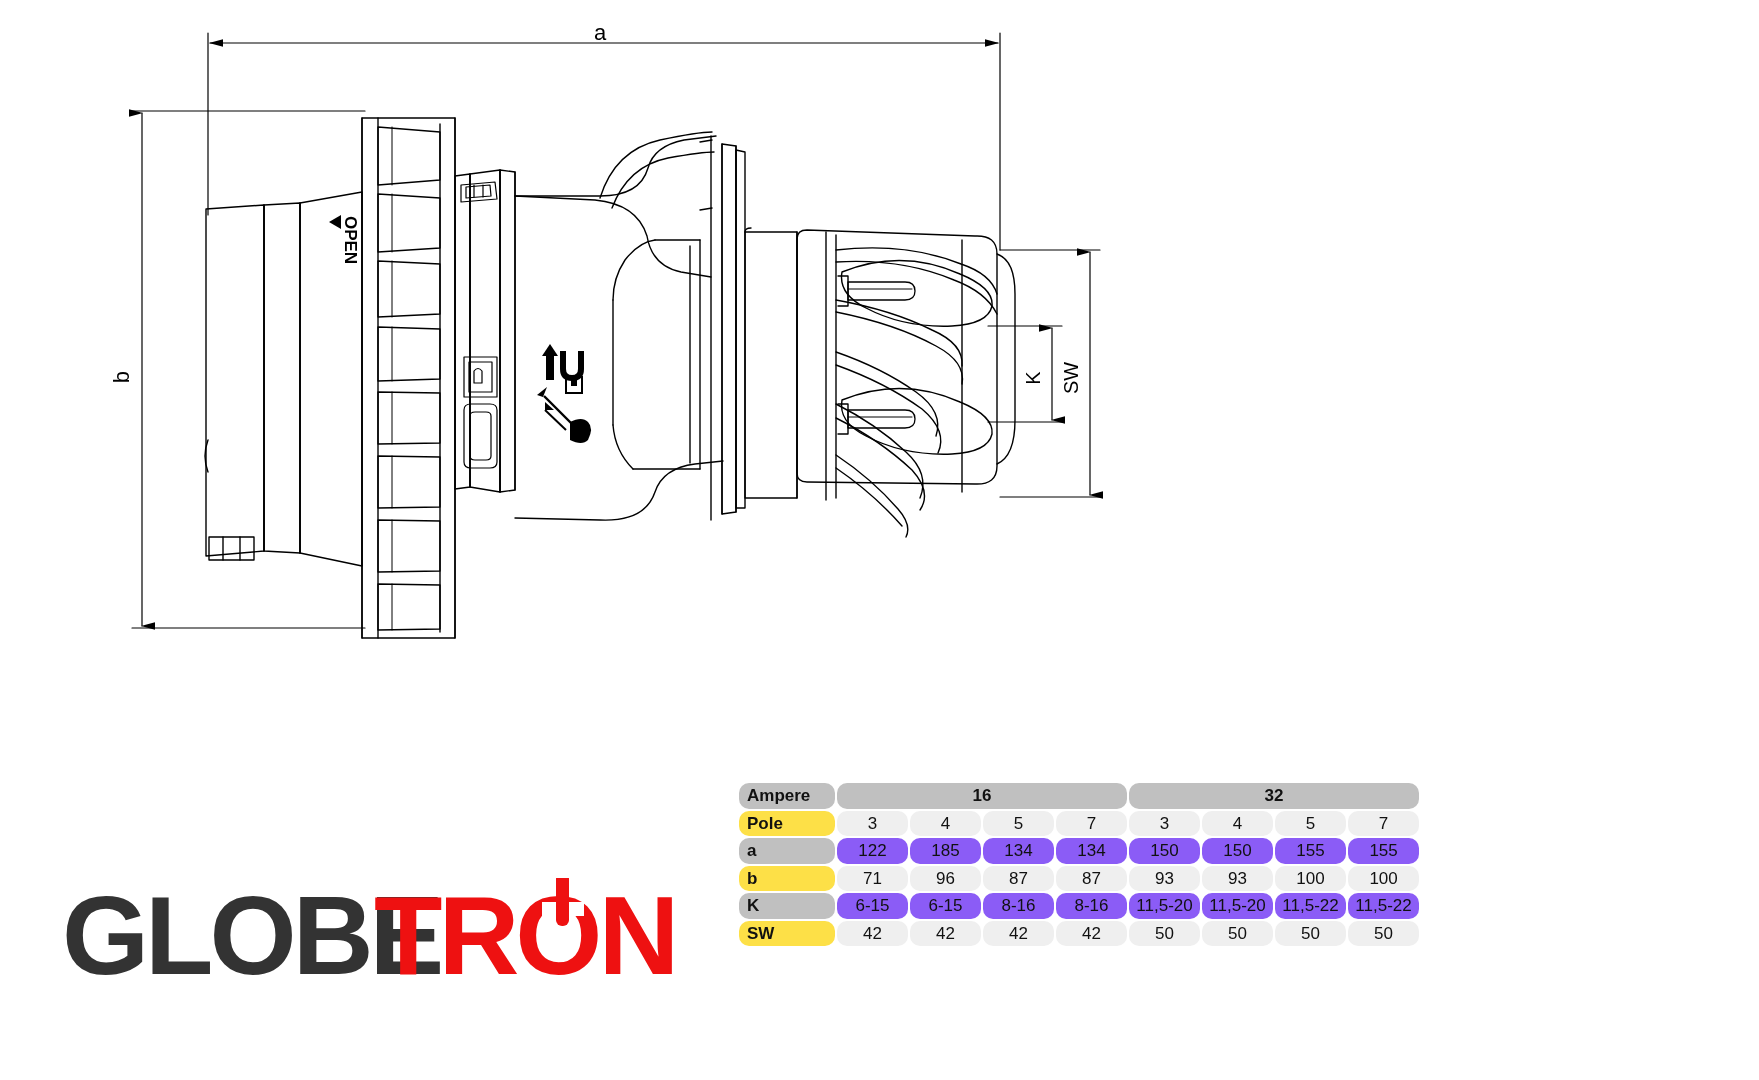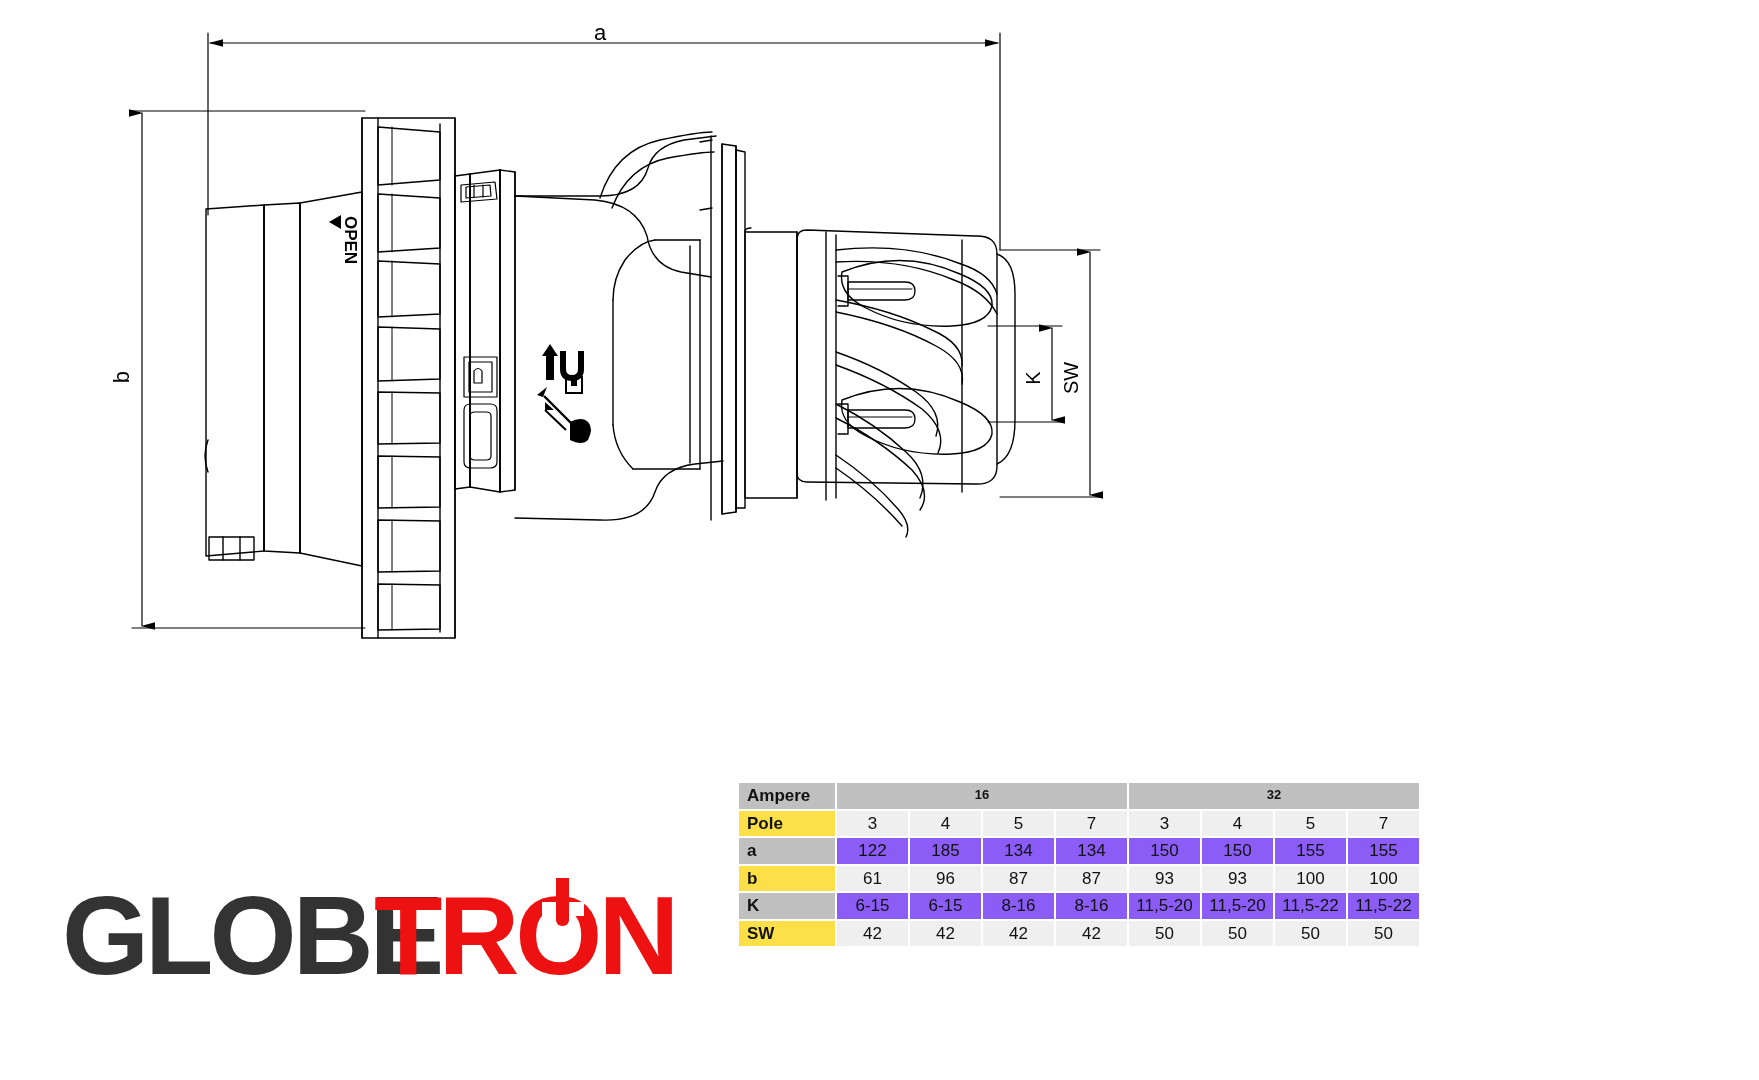--- a/index.html
+++ b/index.html
@@ -51,41 +51,42 @@
     table-layout: fixed;
   }
   table.spec td, table.spec th {
     padding: 3px 4px;
     text-align: center;
     vertical-align: middle;
     height: 18px;
     line-height: 1.15;
     color: #111;
     font-weight: normal;
+    border-radius: 10px;
   }
   
   table.spec .rowlab {
     text-align: left;
     padding-left: 8px;
     font-weight: bold;
     width: 96px;
   }
   
   tr.shade td { background: #8b5cf6; }
   tr.light td { background: #efefef; }
 
   tr.shade td.rowlab { background: #c0c0c0; }
   tr.light td.rowlab { background: #fde047; }
 
   
   tr.hdr td { background: #c0c0c0; font-weight: bold; }
   tr.hdr td.rowlab { background: #c0c0c0; }
 
   td.bold { font-weight: bold; }
-  td.amp-group { font-weight: bold; font-size: 13px; }
+  td.amp-group { font-weight: bold; font-size: 17px; }
 </style>
 </head>
 <body>
 
 <div id="drawing-area">
   <svg id="drawing-svg" width="1759" height="720" viewBox="0 0 1759 720" xmlns="http://www.w3.org/2000/svg">
     <defs>
       <marker id="arrL" markerWidth="14" markerHeight="10" refX="1" refY="5" orient="auto" markerUnits="userSpaceOnUse">
         <path d="M0,5 L14,1.3 L14,8.7 Z" fill="#000"></path>
       </marker>
@@ -369,21 +370,21 @@
         <td>134</td>
         <td>134</td>
         <td>150</td>
         <td>150</td>
         <td>155</td>
         <td>155</td>
       </tr>
 
       <tr class="light">
         <td class="rowlab">b</td>
-        <td class="bold">61</td>
+        <td class="bold">71</td>
         <td class="bold">96</td>
         <td class="bold">87</td>
         <td class="bold">87</td>
         <td class="bold">93</td>
         <td class="bold">93</td>
         <td class="bold">100</td>
         <td class="bold">100</td>
       </tr>
 
       <tr class="shade">

